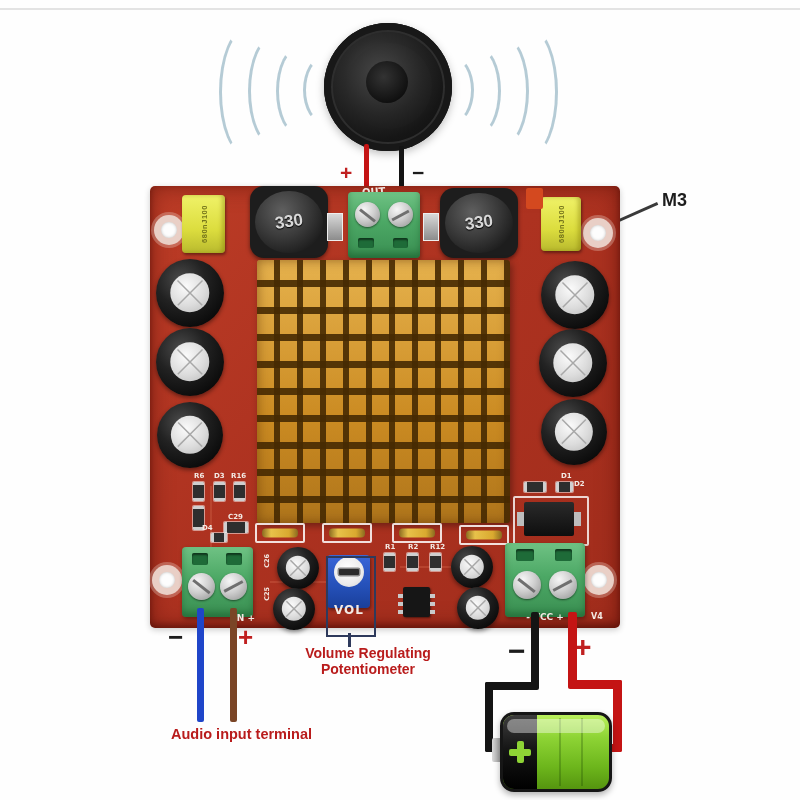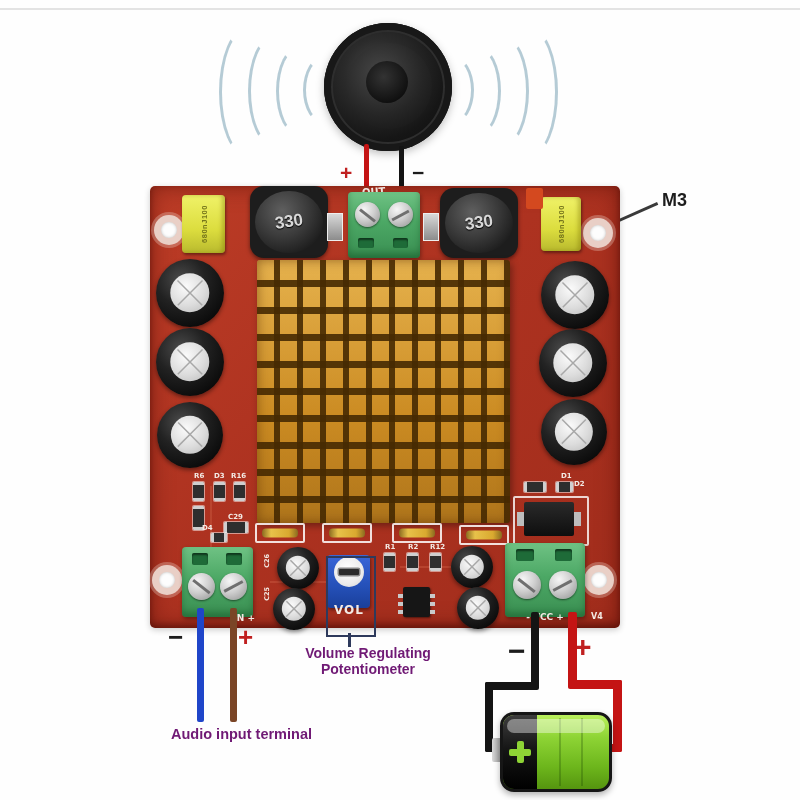--- a/index.html
+++ b/index.html
@@ -18,21 +18,21 @@
   .wave.r{border-right-color:#a9c3cf;}
 
   
   .wire{border-radius:2px;}
   .w-red{background:#c41414;}
   .w-black{background:#141414;}
   .w-blue{background:#1f45c9;}
   .w-brown{background:#7a4526;}
 
   
-  .ann{font-weight:bold;color:#701a75;}
+  .ann{font-weight:bold;color:#b91c1c;}
   .sign{font-weight:bold;line-height:1;}
   .m3-line{height:3px;background:#3a3a3a;transform-origin:left center;}
 
   
   .board{background:linear-gradient(135deg,#bc3c26 0%,#ad3220 45%,#93271668 100%),#a93020;
          background-color:#ab3120;border-radius:5px;
          box-shadow:inset 0 0 22px rgba(70,8,2,.5), inset 0 -3px 6px rgba(60,5,0,.5), 0 2px 6px rgba(0,0,0,.2);}
   .hole{border-radius:50%;background:#e9cfc6;box-shadow:0 0 0 3px rgba(233,200,190,.35);}
   .hole::after{content:"";position:absolute;left:50%;top:50%;width:16px;height:16px;margin:-8px 0 0 -8px;
                border-radius:50%;background:#fdfdfd;box-shadow:0 0 3px rgba(0,0,0,.25) inset;}

